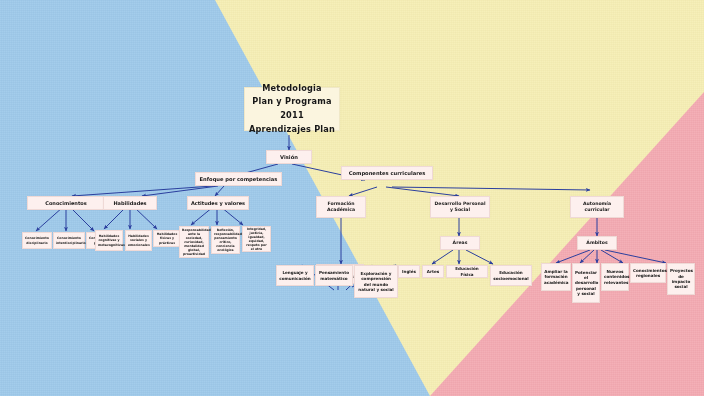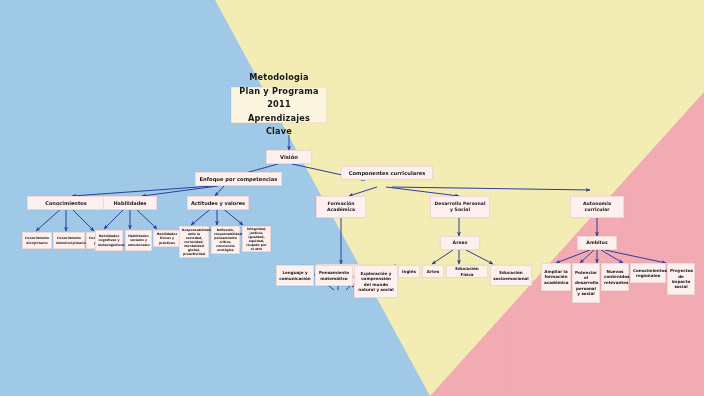--- a/index.html
+++ b/index.html
@@ -117,25 +117,25 @@
       <path d="M597,215 L597,236"></path>
 
       <path d="M590,250 L556,263"></path>
       <path d="M594,250 L580,263"></path>
       <path d="M597,250 L597,263"></path>
       <path d="M601,250 L623,263"></path>
       <path d="M605,250 L666,263"></path>
     </g>
   </svg>
 
-  <div class="node n-root" style="left:231px;top:87px;width:96px;height:36px;">
+  <div class="node n-root" style="left:244px;top:87px;width:96px;height:44px;">
     <span>
       <span>Metodologia</span>
       <span>Plan y Programa 2011</span>
-      <span>Aprendizajes Clave</span>
+      <span>Aprendizajes Plan</span>
     </span>
   </div>
 
   <div class="node n-l1" style="left:266px;top:150px;width:46px;height:14px;">
     <span>Visión</span>
   </div>
 
   <div class="node n-l1" style="left:195px;top:172px;width:87px;height:14px;">
     <span>Enfoque por competencias</span>
   </div>

